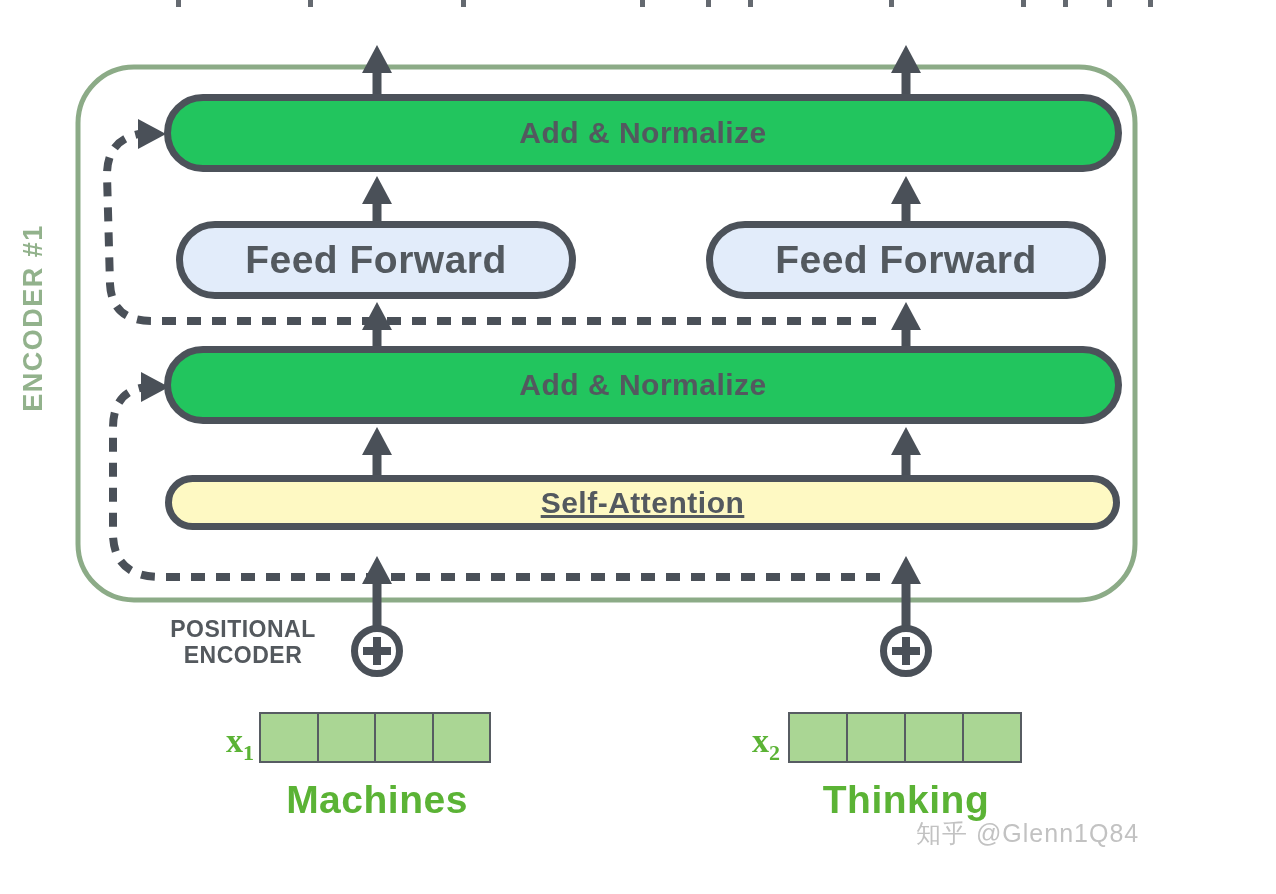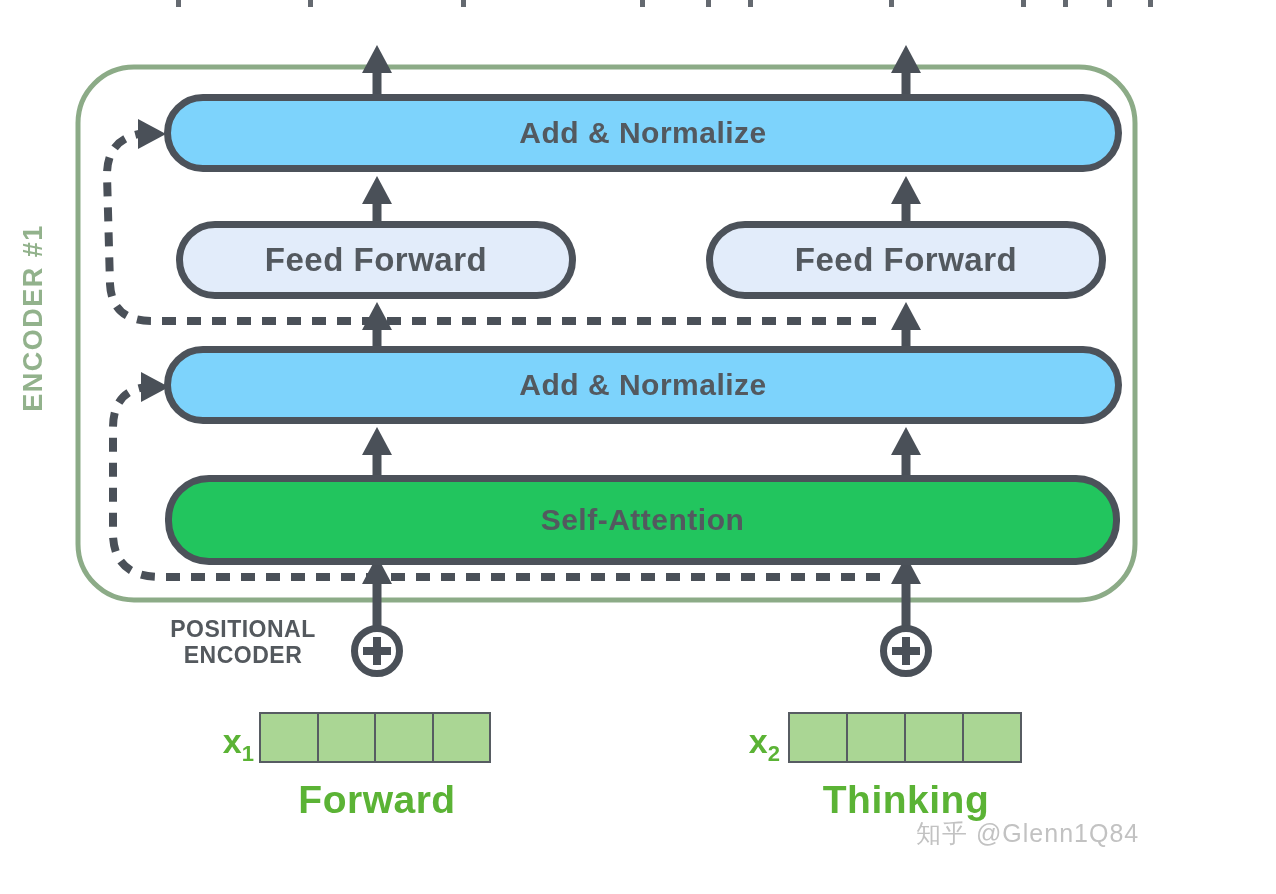--- a/index.html
+++ b/index.html
@@ -8,27 +8,27 @@
     position:relative;width:1276px;height:894px;background:#ffffff;
     font-family:"Liberation Sans","DejaVu Sans",sans-serif;overflow:hidden;
   }
   #diagram-svg{position:absolute;left:0;top:0;width:1276px;height:894px;}
 
   .pill{
     position:absolute;border:7px solid #4c525a;border-radius:44px;
     display:flex;align-items:center;justify-content:center;
     font-size:30px;font-weight:600;color:#53595f;letter-spacing:.5px;
   }
-  .addnorm{background:#7dd3fc;left:164px;width:958px;height:78px;}
+  .addnorm{background:#22c55e;left:164px;width:958px;height:78px;}
   .addnorm-top{top:94px;}
   .addnorm-mid{top:346px;}
-  .ff{background:#e2ecfa;width:400px;height:78px;top:221px;font-size:33px;}
+  .ff{background:#e2ecfa;width:400px;height:78px;top:221px;font-size:39px;}
   .ff-left{left:176px;}
   .ff-right{left:706px;}
-  .selfatt{background:#22c55e;left:165px;width:955px;height:90px;top:475px;}
+  .selfatt{background:#fef9c3;left:165px;width:955px;height:55px;top:475px;text-decoration:underline;}
 
   .encoder-label{
     position:absolute;left:-104px;top:300px;width:280px;height:36px;
     transform:rotate(-90deg);text-align:center;
     font-size:27px;font-weight:700;letter-spacing:1.5px;color:#92b28c;
   }
 
   .pe-label{
     position:absolute;left:150px;top:616px;width:186px;text-align:center;
     font-size:23px;line-height:26px;font-weight:600;color:#54595e;letter-spacing:.5px;
@@ -38,21 +38,21 @@
     position:absolute;width:52px;height:52px;border:7px solid #4a5058;border-radius:50%;
     background:#ffffff;
   }
   .plus-node .bar-h{position:absolute;left:50%;top:50%;width:28px;height:8px;margin:-4px 0 0 -14px;background:#4a5058;}
   .plus-node .bar-v{position:absolute;left:50%;top:50%;width:8px;height:28px;margin:-14px 0 0 -4px;background:#4a5058;}
   .plus-x1{left:351px;top:625px;}
   .plus-x2{left:880px;top:625px;}
 
   .xlabel{
     position:absolute;width:60px;text-align:right;top:722px;
-    font-size:34px;font-weight:700;color:#5bb335;
+    font-size:34px;font-weight:700;color:#5bb335;font-family:Liberation Serif, serif;
   }
   .xlabel sub{font-size:22px;font-weight:700;}
   .xlabel-1{left:194px;}
   .xlabel-2{left:720px;}
 
   .vec{position:absolute;top:712px;height:51px;display:flex;}
   .vec-1{left:259px;width:232px;}
   .vec-2{left:788px;width:234px;}
   .vec .cell{flex:1;background:#aad694;border:2px solid #575c62;}
   .vec .cell + .cell{border-left:none;}
@@ -175,18 +175,18 @@
   </div>
 
   <div class="xlabel xlabel-2"><span>x</span><sub>2</sub></div>
   <div class="vec vec-2">
     <div class="cell"></div>
     <div class="cell"></div>
     <div class="cell"></div>
     <div class="cell"></div>
   </div>
 
-  <div class="word word-1">Forward</div>
+  <div class="word word-1">Machines</div>
   <div class="word word-2">Thinking</div>
 
   <div class="watermark">知乎 @Glenn1Q84</div>
 
 </div>
 
 </body></html>

